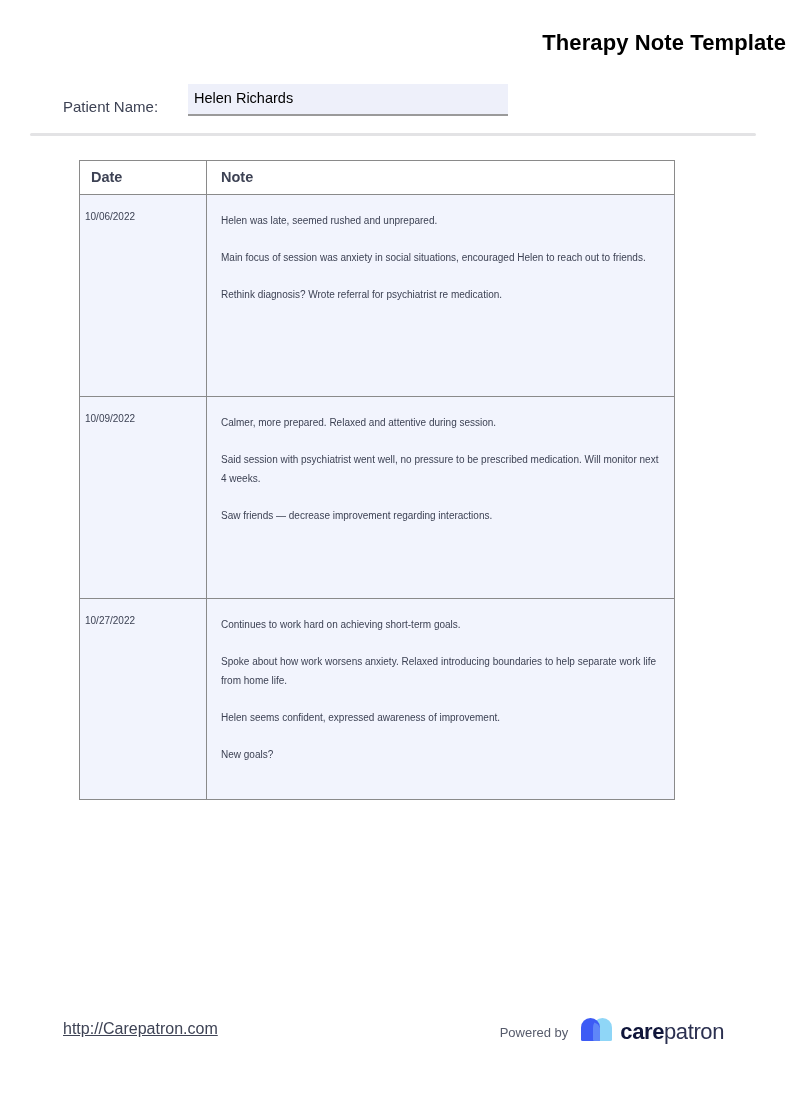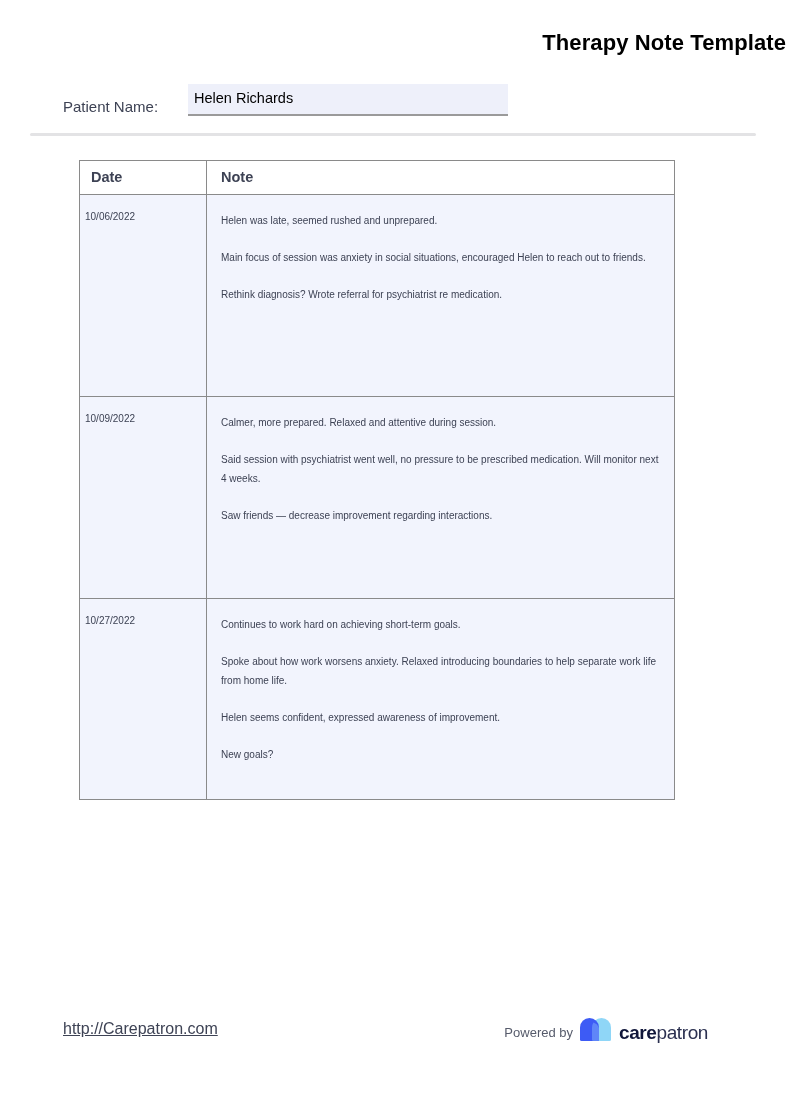--- a/index.html
+++ b/index.html
@@ -146,39 +146,39 @@
   .footer-link {
     position: absolute;
     left: 0;
     top: 2px;
     font-size: 16px;
     color: #3d4254;
     text-decoration: underline;
   }
   .powered-wrap {
     position: absolute;
-    right: 16px;
+    right: 0;
     top: 0;
     display: flex;
     align-items: center;
-    gap: 6px;
+    gap: 12px;
   }
   .powered-by {
     font-size: 13px;
     color: #565b6b;
     white-space: nowrap;
   }
   .brand {
     display: flex;
     align-items: center;
     gap: 7px;
   }
   .brand-mark { display: block; }
   .brand-word {
-    font-size: 19px;
+    font-size: 22px;
     letter-spacing: -0.4px;
     white-space: nowrap;
     line-height: 1;
   }
   .brand-word .b-care {
     font-weight: bold;
     color: #10163a;
   }
   .brand-word .b-patron {
     font-weight: normal;

